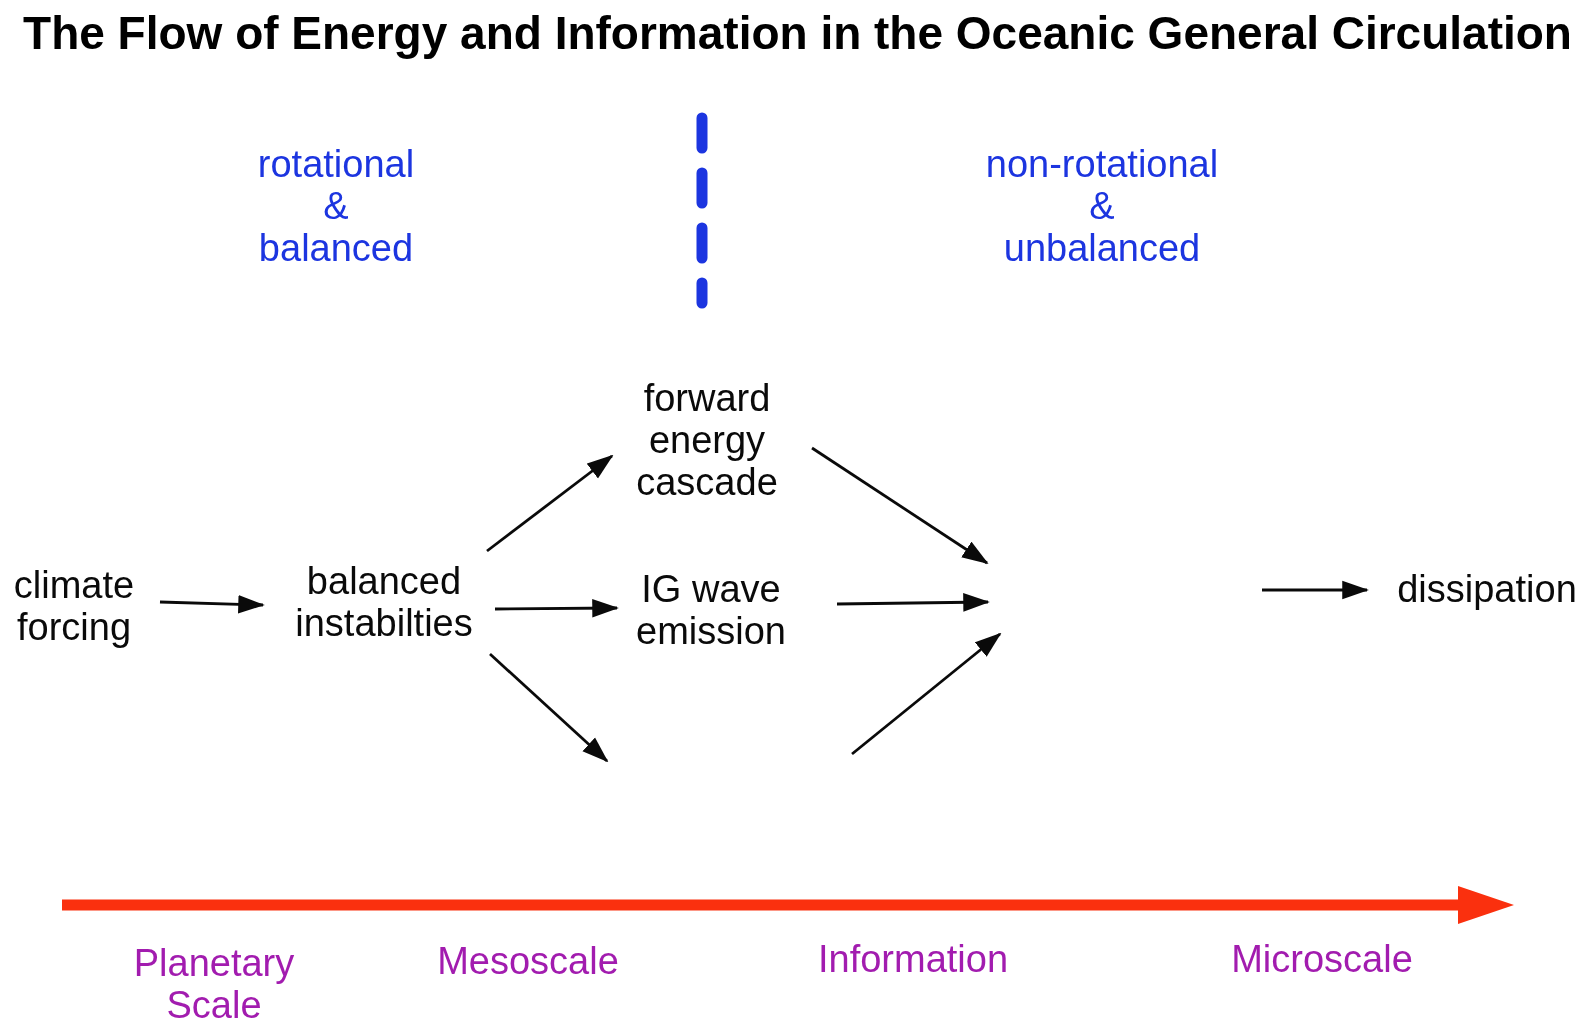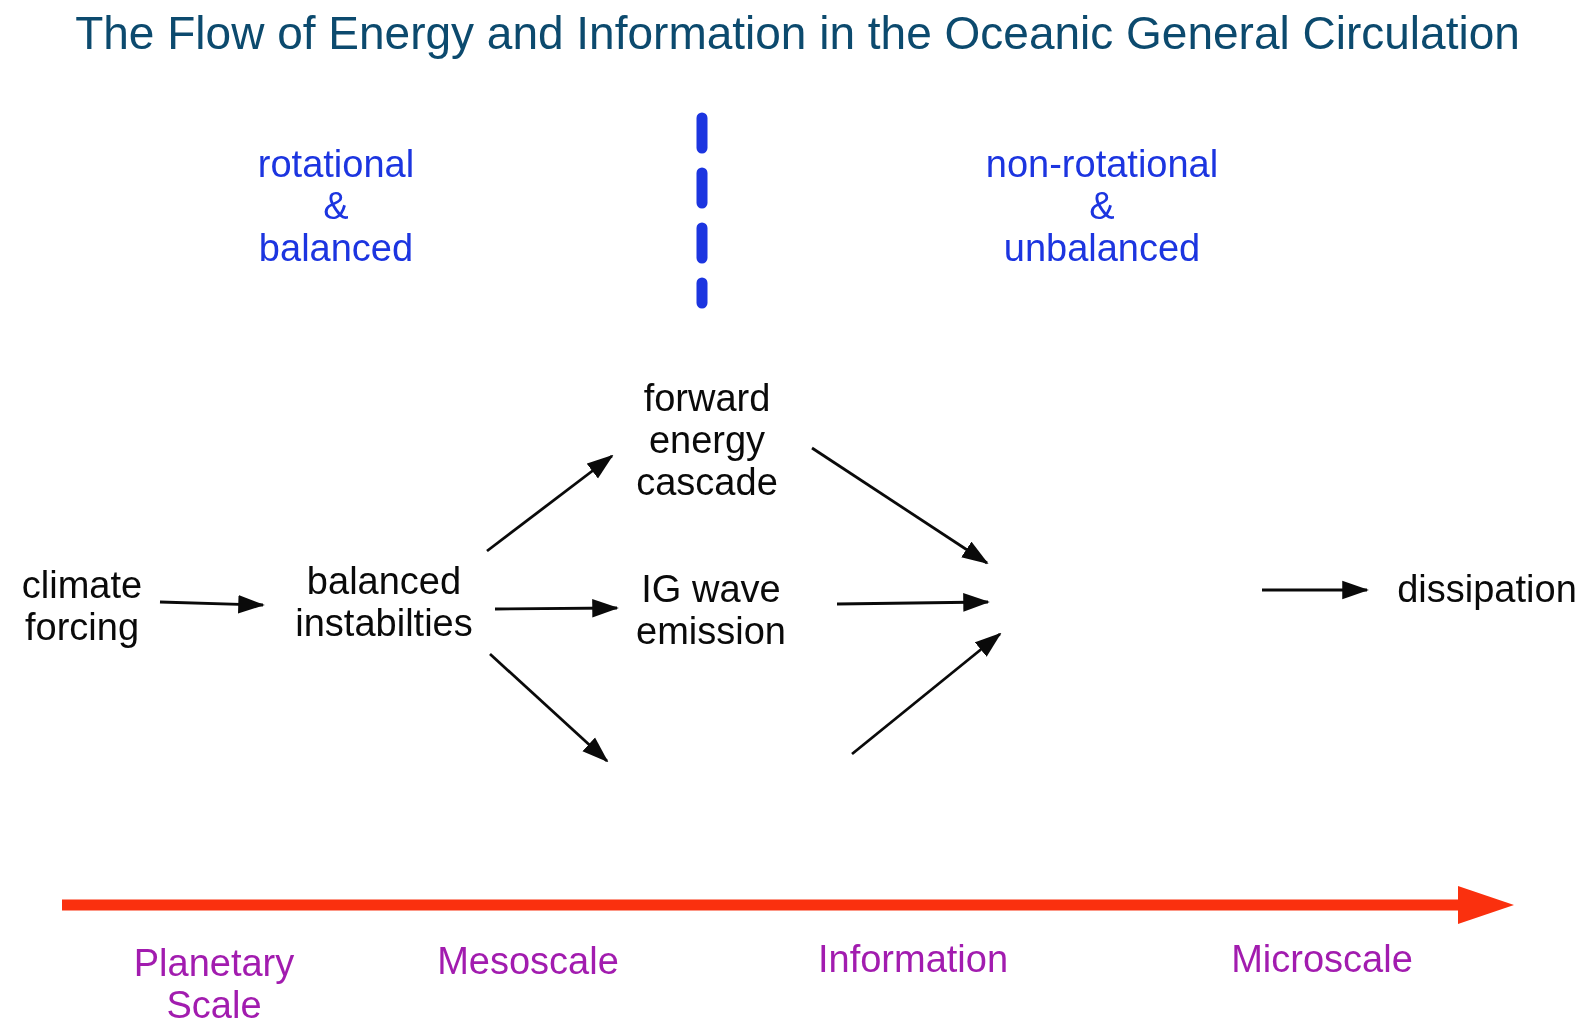--- a/index.html
+++ b/index.html
@@ -16,37 +16,38 @@
     overflow: hidden;
   }
   .title {
     position: absolute;
     top: 6px;
     left: 0;
     right: 0;
     text-align: center;
     font-size: 46px;
     letter-spacing: 0px;
-    color: #0c4a6e;
+    color: #000000;
     white-space: nowrap;
+    font-weight: bold;
   }
   .node, .regime, .scale-label {
     position: absolute;
     transform: translate(-50%, -50%);
     text-align: center;
     white-space: pre-line;
     font-size: 38px;
     line-height: 42px;
   }
   .node { color: #0a0a0a; }
   .regime { color: #1c35e0; }
   .scale-label { color: #a21caf; }
 
   
-  #node-climate       { left: 82px;   top: 606px; }
+  #node-climate       { left: 74px;   top: 606px; }
   #node-instabilities { left: 384px;  top: 602px; }
   #node-cascade       { left: 707px;  top: 440px; }
   #node-igwave        { left: 711px;  top: 610px; }
   #node-bottomdrag    { left: 730px;  top: 781px; }
   #node-isotrop       { left: 1131px; top: 590px; }
   #node-dissip        { left: 1487px; top: 589px; }
 
   #regime-left  { left: 336px;  top: 206px; }
   #regime-right { left: 1102px; top: 206px; }
 

